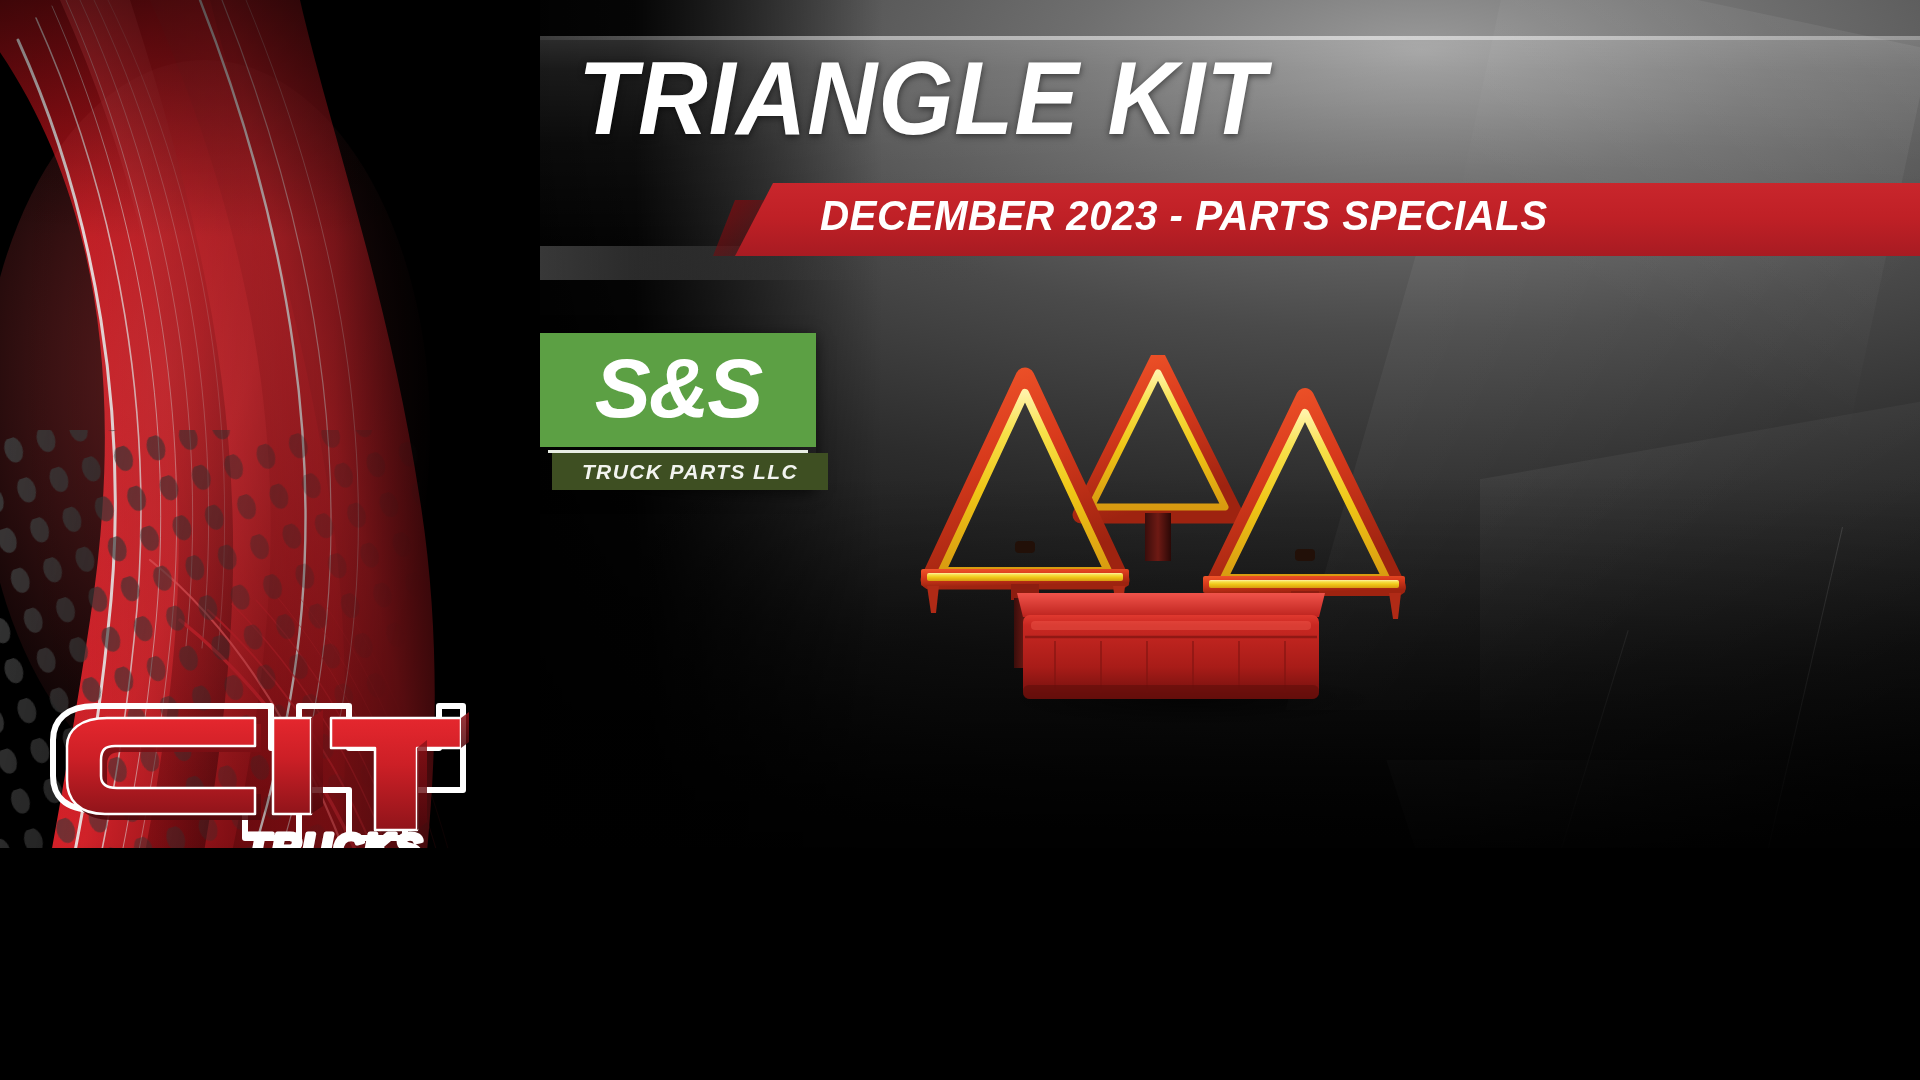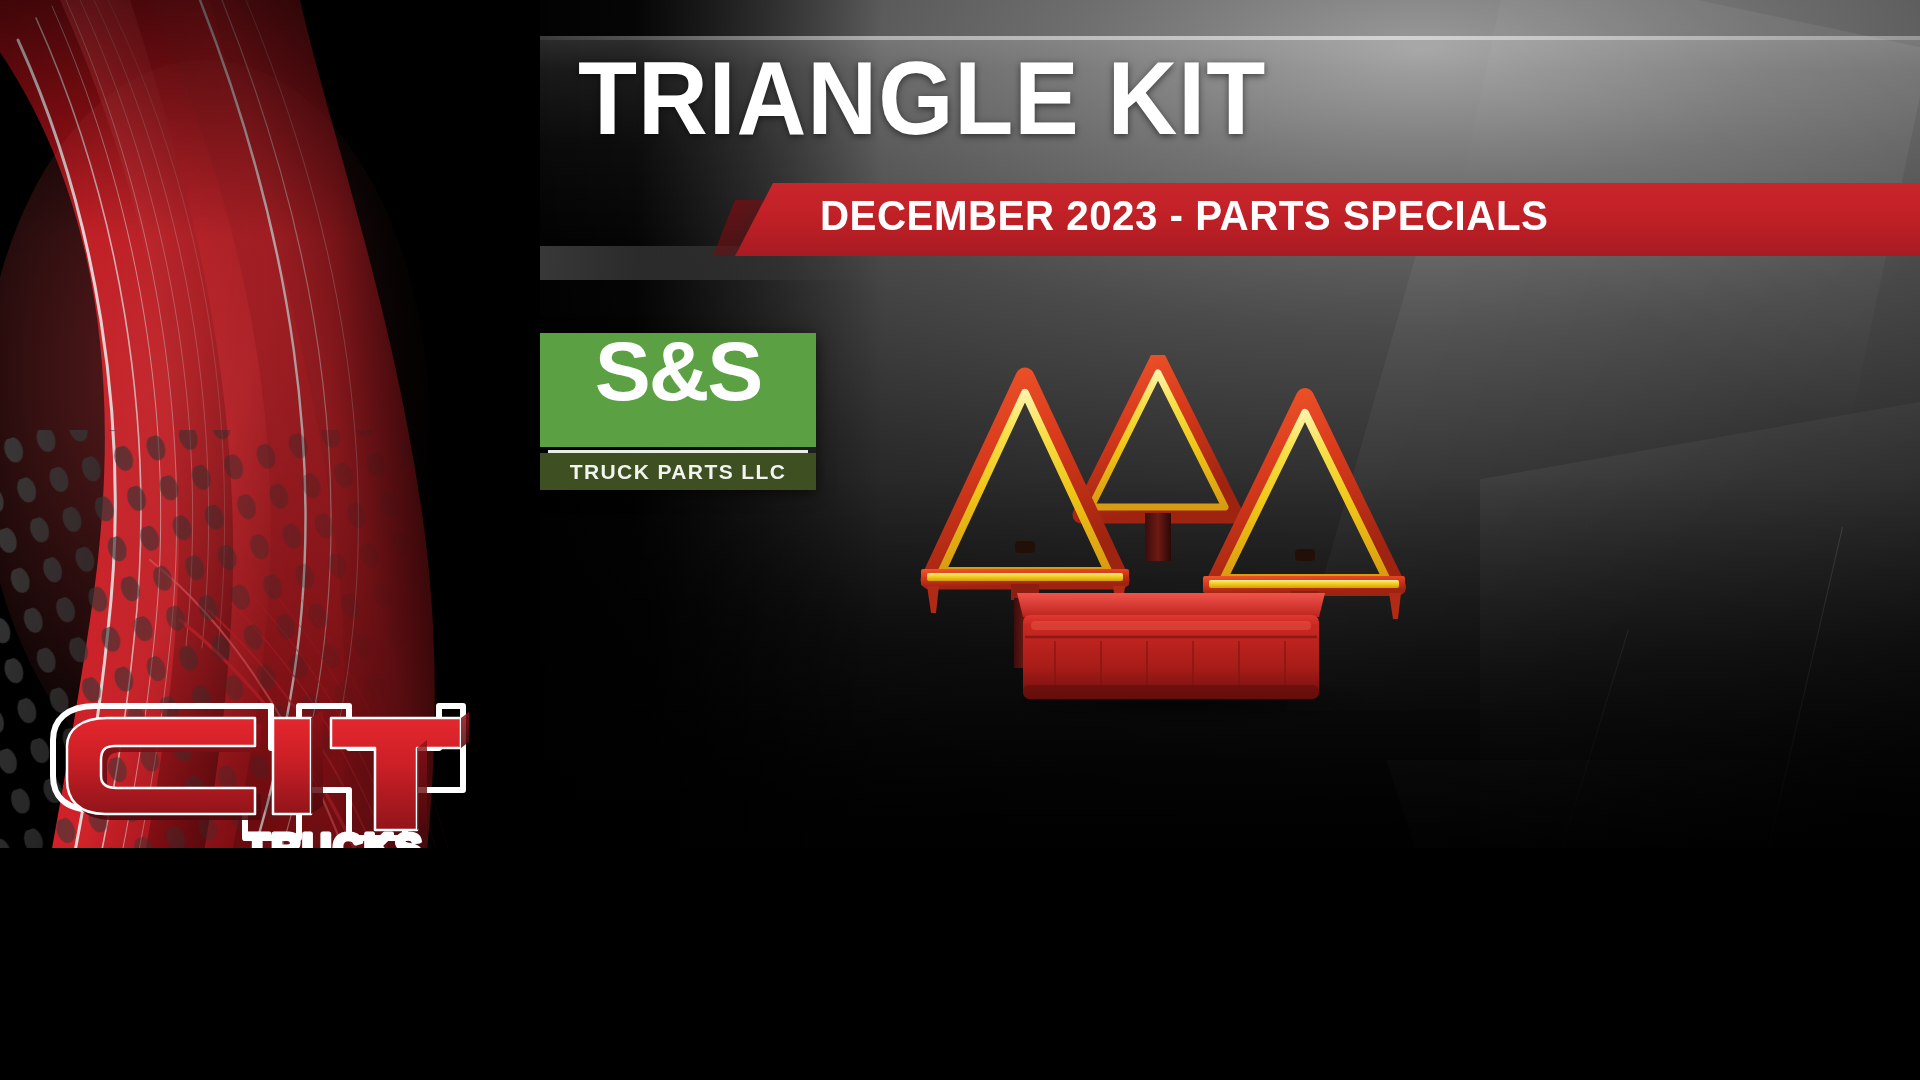--- a/index.html
+++ b/index.html
@@ -7,20 +7,21 @@
   body{
     font-family:"Liberation Sans", sans-serif;
     -webkit-font-smoothing:antialiased;
   }
   #banner{
     position:relative;
     width:1920px;
     height:848px;
     overflow:hidden;
     background:#be185d;
+    font-style:italic;
   }
 
   
   .bg-base{
     position:absolute; inset:0;
     background:
       radial-gradient(130% 115% at 74% 6%, #9a9a9a 0%, #6e6e6e 14%, #4a4a4a 29%, #2c2c2c 46%, #141414 64%, #050505 82%);
   }
   .bg-dark-left{
     position:absolute; left:0; top:0; width:46%; height:100%;
@@ -105,32 +106,32 @@
   }
 
   
   .ss-logo{
     position:absolute;left:540px;top:333px;width:276px;height:157px;
     box-shadow:0 3px 14px rgba(0,0,0,.6);
   }
   .ss-top{
     position:absolute;left:0;top:0;width:100%;height:114px;
     background:#5ca044;
-    display:flex;justify-content:center;
+    display:flex;align-items:center;justify-content:center;
   }
   .ss-mark{
     color:#fff;font-size:84px;font-weight:bold;line-height:1;
     letter-spacing:-2px;margin-top:-4px;
   }
   .ss-rule{
     position:absolute;left:8px;top:117px;width:calc(100% - 16px);height:3px;
     background:#e8eee4;
   }
   .ss-bottom{
-    position:absolute;left:0;top:120px;width:100%;height:37px;
+    position:absolute;left:12px;top:120px;width:100%;height:37px;
     background:#3e4f22;
     display:flex;align-items:center;justify-content:center;
   }
   .ss-sub{
     color:#f2f4ef;font-size:21px;font-weight:bold;letter-spacing:1.4px;
   }
 
   
   .product{position:absolute;left:905px;top:355px;width:570px;height:370px;}
 

